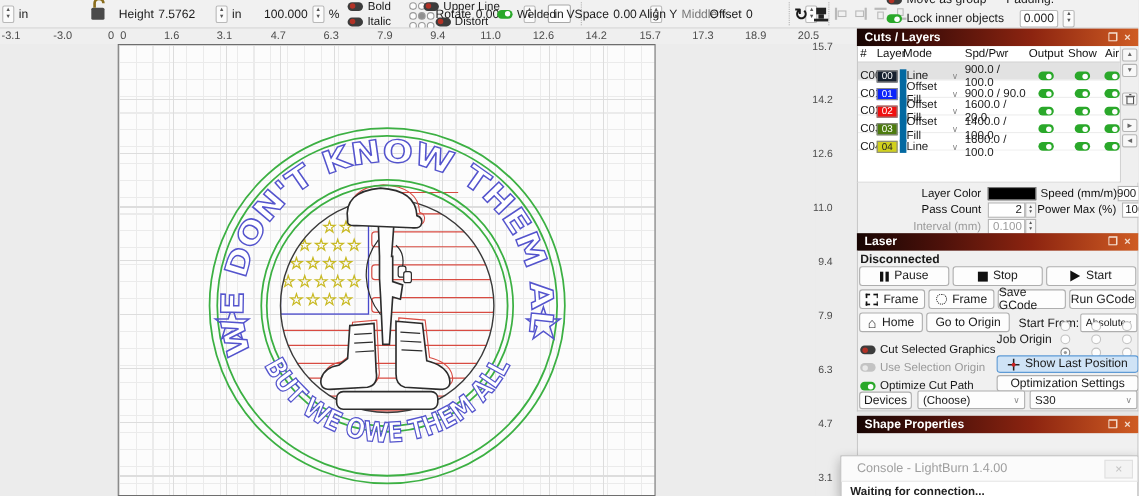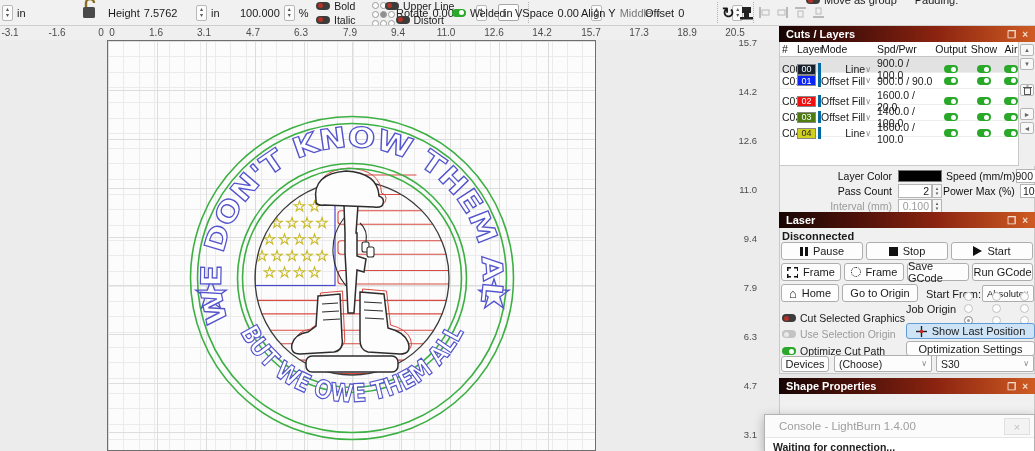--- a/index.html
+++ b/index.html
@@ -64,22 +64,22 @@
   .pbody { background:#f0f0f0; border:1px solid #c9c9c9; border-top:none; }
 
   
   .ltable { background:#fff; font-size:10.5px; }
   .lrow { display:grid; grid-template-columns:15px 21px 56px 60px 34px 32px 22px;
           align-items:center; height:16px; border-bottom:1px solid #ededed; padding-left:2px; }
   .lrow.head { font-size:10.5px; color:#111; border-bottom:1px solid #c6c6c6; height:15px; }
   .lrow.sel { background:#e2e2e2; }
   .swatch { width:19px; height:11px; border:1px solid #888; color:#fff; font-size:9px;
             display:flex; align-items:center; justify-content:center; }
-  .modecell { display:flex; align-items:center; justify-content:flex-end; padding-right:3px;
-              border-left:3px solid #0369a1; }
+  .modecell { display:flex; align-items:center; justify-content:space-between; padding-right:3px;
+              border-left:6px solid #0369a1; }
   .chev { color:#8a8a8a; font-size:8px; }
   .cellc { display:flex; justify-content:center; }
   .strip { position:absolute; left:240px; top:16px; width:16px; height:132px; background:#efefef;
            display:flex; flex-direction:column; align-items:center; }
   .sbtn { width:14px; height:12px; border:1px solid #b5b5b5; background:#f8f8f8; border-radius:2px;
           font-size:7px; color:#666; display:flex; align-items:center; justify-content:center; margin-top:2px; }
 
   
   .cset { position:relative; height:47px; font-size:10.5px; }
   .cl { position:absolute; color:#111; }
@@ -265,26 +265,35 @@
         <rect x="1" y="10" width="11" height="2" fill="#777"></rect>
         <rect x="4" y="2" width="5" height="6" fill="none" stroke="#777"></rect>
       </svg>
   </div>
 
   <div class="abs" style="left:806px;top:-8px;height:16px;display:flex;align-items:center;gap:4px;position:absolute;pointer-events:auto">
     <span class="pill"></span>
     <span>Move as group</span>
     <span style="margin-left:14px">Padding:</span>
   </div>
+  <div class="abs" style="left:806px;top:9px;height:16px;display:flex;align-items:center;gap:4px;position:absolute;pointer-events:auto">
+    <span class="pill on"></span>
+    <span>Lock inner objects</span>
+    <span class="vbox" style="margin-left:10px;min-width:34px;justify-content:flex-end">0.000</span>
+    <span class="spin">
+        <i>▴</i>
+        <i>▾</i>
+      </span>
+  </div>
 </div>
 
 <div class="canvas-bg"></div>
 <div class="ruler-top">
     <span class="rl" style="left: 10px;">-3.1</span>
-    <span class="rl" style="left: 57px;">-1.6</span>
+    <span class="rl" style="left: 57px;">-3.0</span>
     <span class="rl" style="left: 101px;">0</span>
     <span class="rl" style="left: 112px;">0</span>
     <span class="rl" style="left: 156px;">1.6</span>
     <span class="rl" style="left: 204px;">3.1</span>
     <span class="rl" style="left: 253px;">4.7</span>
     <span class="rl" style="left: 301px;">6.3</span>
     <span class="rl" style="left: 350px;">7.9</span>
     <span class="rl" style="left: 398px;">9.4</span>
     <span class="rl" style="left: 446px;">11.0</span>
     <span class="rl" style="left: 494px;">12.6</span>

